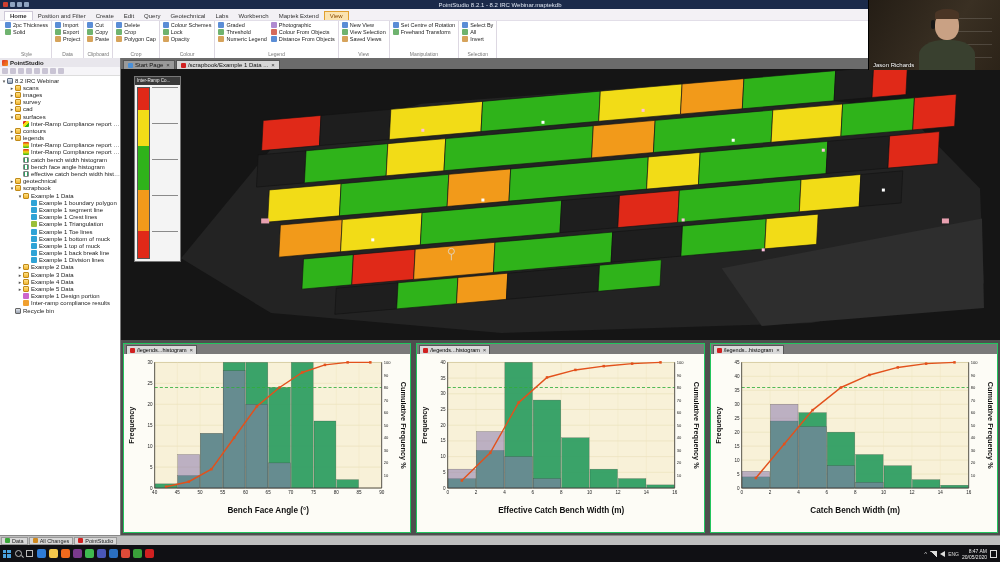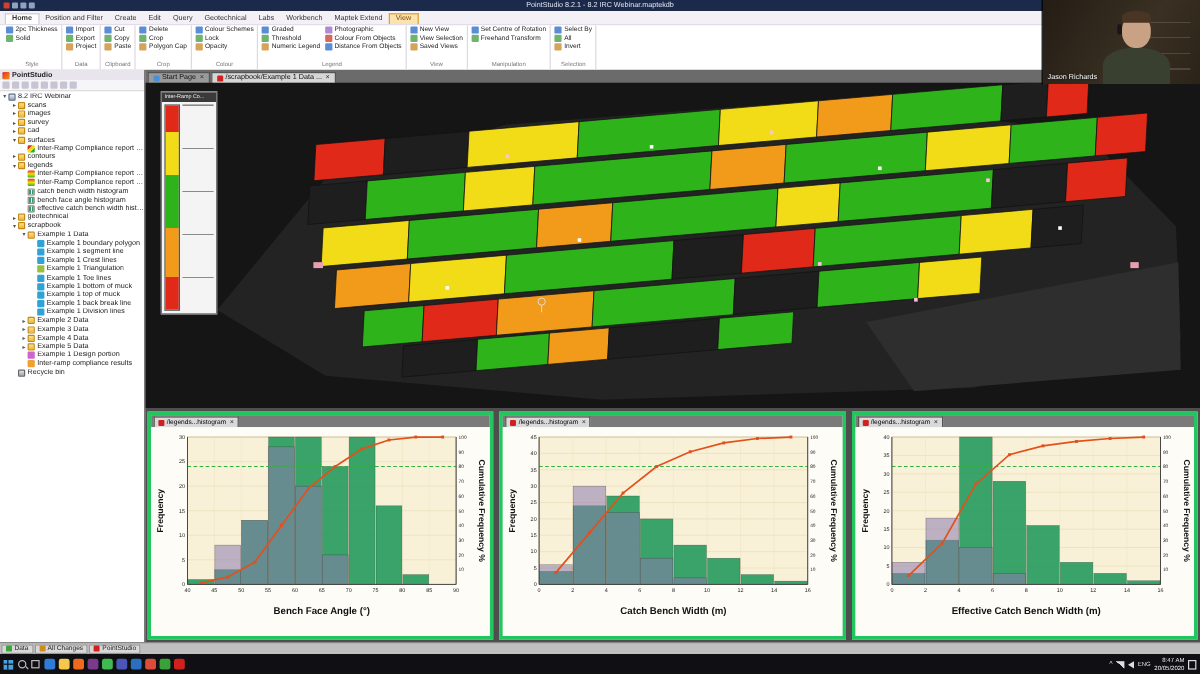--- a/index.html
+++ b/index.html
@@ -68,21 +68,21 @@
   .legendtitle{height:8px;background:#3a3a3a;color:#eee;font-size:4.5px;line-height:8px;padding:0 2px;
                white-space:nowrap;overflow:hidden}
   .legendbody{flex:1;display:flex;padding:2px;gap:2px}
   .ramp{width:13px;border:1px solid #555;
         background:linear-gradient(#e02918 0 13%,#f2dc17 13% 34%,#2fb31a 34% 60%,#f29a1a 60% 84%,#e02918 84% 100%)}
   .rampticks{flex:1;background:repeating-linear-gradient(#8a8a8a 0 1px,transparent 1px 36px)}
 
   
   .charts{position:absolute;left:0;right:0;top:282px;bottom:0;background:#4e4e4e;
           display:flex;gap:5px;padding:3px 2px 2px}
-  .chartpanel{flex:1;background:#e9e9e9;border:3px solid #22c55e;display:flex;flex-direction:column;min-width:0}
+  .chartpanel{flex:1;background:#e9e9e9;border:1px solid #22c55e;display:flex;flex-direction:column;min-width:0}
   .ctabbar{height:10px;background:#7a7a7a;display:flex;align-items:flex-end;padding-left:2px}
   .ctab{display:flex;align-items:center;gap:2px;background:#d9d9d9;font-size:5.5px;padding:1px 3px;
         border:1px solid #555;border-bottom:0;white-space:nowrap}
   .cticon{width:5px;height:5px;background:#d02020;border-radius:1px}
   .cbody{flex:1;background:#fdfdfd;position:relative}
   .cbody svg{position:absolute;inset:0;width:100%;height:100%;font-family:"Liberation Sans",sans-serif}
 
   
   .statusbar{position:absolute;left:0;right:0;bottom:17px;height:10px;background:#bfbfbf;
              display:flex;align-items:center;gap:1px;padding-left:1px;border-top:1px solid #888;z-index:5}
@@ -715,20 +715,106 @@
             <div class="ctab">
               <span class="cticon"></span>
               <span>/legends...histogram</span>
               <span class="vclose">×</span>
             </div>
           </div>
         <div class="cbody">
             <svg viewBox="0 0 280 170" preserveAspectRatio="none">
               <rect x="0" y="0" width="280" height="170" fill="#fdfcf6"></rect>
               <rect x="30" y="8" width="222" height="120" fill="#f8f1d8" stroke="#b9ab7e" stroke-width="0.6"></rect>
+              <line x1="30" y1="113" x2="252" y2="113" stroke="#e6dbb2" stroke-width="0.5"></line>
+              <line x1="30" y1="98" x2="252" y2="98" stroke="#e6dbb2" stroke-width="0.5"></line>
+              <line x1="30" y1="83" x2="252" y2="83" stroke="#e6dbb2" stroke-width="0.5"></line>
+              <line x1="30" y1="68" x2="252" y2="68" stroke="#e6dbb2" stroke-width="0.5"></line>
+              <line x1="30" y1="53" x2="252" y2="53" stroke="#e6dbb2" stroke-width="0.5"></line>
+              <line x1="30" y1="38" x2="252" y2="38" stroke="#e6dbb2" stroke-width="0.5"></line>
+              <line x1="30" y1="23" x2="252" y2="23" stroke="#e6dbb2" stroke-width="0.5"></line>
+              <line x1="30" y1="8" x2="252" y2="8" stroke="#e6dbb2" stroke-width="0.5"></line>
+              <line x1="57.75" y1="8" x2="57.75" y2="128" stroke="#eee3bd" stroke-width="0.4"></line>
+              <line x1="85.5" y1="8" x2="85.5" y2="128" stroke="#eee3bd" stroke-width="0.4"></line>
+              <line x1="113.25" y1="8" x2="113.25" y2="128" stroke="#eee3bd" stroke-width="0.4"></line>
+              <line x1="141" y1="8" x2="141" y2="128" stroke="#eee3bd" stroke-width="0.4"></line>
+              <line x1="168.75" y1="8" x2="168.75" y2="128" stroke="#eee3bd" stroke-width="0.4"></line>
+              <line x1="196.5" y1="8" x2="196.5" y2="128" stroke="#eee3bd" stroke-width="0.4"></line>
+              <line x1="224.25" y1="8" x2="224.25" y2="128" stroke="#eee3bd" stroke-width="0.4"></line>
+              <rect x="30.4" y="119" width="26.95" height="9" fill="#2f9e63" fill-opacity="0.95" stroke="#2b2b2b" stroke-width="0.4" stroke-opacity="0.5"></rect>
+              <rect x="58.15" y="92" width="26.95" height="36" fill="#2f9e63" fill-opacity="0.95" stroke="#2b2b2b" stroke-width="0.4" stroke-opacity="0.5"></rect>
+              <rect x="85.9" y="8" width="26.95" height="120" fill="#2f9e63" fill-opacity="0.95" stroke="#2b2b2b" stroke-width="0.4" stroke-opacity="0.5"></rect>
+              <rect x="113.65" y="44" width="26.95" height="84" fill="#2f9e63" fill-opacity="0.95" stroke="#2b2b2b" stroke-width="0.4" stroke-opacity="0.5"></rect>
+              <rect x="141.4" y="80" width="26.95" height="48" fill="#2f9e63" fill-opacity="0.95" stroke="#2b2b2b" stroke-width="0.4" stroke-opacity="0.5"></rect>
+              <rect x="169.15" y="110" width="26.95" height="18" fill="#2f9e63" fill-opacity="0.95" stroke="#2b2b2b" stroke-width="0.4" stroke-opacity="0.5"></rect>
+              <rect x="196.9" y="119" width="26.95" height="9" fill="#2f9e63" fill-opacity="0.95" stroke="#2b2b2b" stroke-width="0.4" stroke-opacity="0.5"></rect>
+              <rect x="224.65" y="125" width="26.95" height="3" fill="#2f9e63" fill-opacity="0.95" stroke="#2b2b2b" stroke-width="0.4" stroke-opacity="0.5"></rect>
+              <rect x="30.4" y="110" width="26.95" height="18" fill="#8a7ab0" fill-opacity="0.55" stroke="#2b2b2b" stroke-width="0.4" stroke-opacity="0.5"></rect>
+              <rect x="58.15" y="74" width="26.95" height="54" fill="#8a7ab0" fill-opacity="0.55" stroke="#2b2b2b" stroke-width="0.4" stroke-opacity="0.5"></rect>
+              <rect x="85.9" y="98" width="26.95" height="30" fill="#8a7ab0" fill-opacity="0.55" stroke="#2b2b2b" stroke-width="0.4" stroke-opacity="0.5"></rect>
+              <rect x="113.65" y="119" width="26.95" height="9" fill="#8a7ab0" fill-opacity="0.55" stroke="#2b2b2b" stroke-width="0.4" stroke-opacity="0.5"></rect>
+              <line x1="30" y1="32" x2="252" y2="32" stroke="#2fae3a" stroke-width="0.8" stroke-dasharray="3,2"></line>
+              <polyline points="43.875,120.8 71.625,94.4 99.375,46.39999999999999 127.125,22.400000000000006 154.875,15.200000000000003 182.625,11.600000000000009 210.375,9.200000000000003 238.125,8" fill="none" stroke="#e2511c" stroke-width="1.4"></polyline>
+              <rect x="42.675" y="119.6" width="2.4" height="2.4" fill="#e2511c"></rect>
+              <rect x="70.425" y="93.2" width="2.4" height="2.4" fill="#e2511c"></rect>
+              <rect x="98.175" y="45.19999999999999" width="2.4" height="2.4" fill="#e2511c"></rect>
+              <rect x="125.925" y="21.200000000000006" width="2.4" height="2.4" fill="#e2511c"></rect>
+              <rect x="153.675" y="14.000000000000004" width="2.4" height="2.4" fill="#e2511c"></rect>
+              <rect x="181.425" y="10.40000000000001" width="2.4" height="2.4" fill="#e2511c"></rect>
+              <rect x="209.175" y="8.000000000000004" width="2.4" height="2.4" fill="#e2511c"></rect>
+              <rect x="236.925" y="6.8" width="2.4" height="2.4" fill="#e2511c"></rect>
+              <line x1="30" y1="8" x2="30" y2="128" stroke="#444" stroke-width="0.8"></line>
+              <line x1="252" y1="8" x2="252" y2="128" stroke="#444" stroke-width="0.8"></line>
+              <line x1="30" y1="128" x2="252" y2="128" stroke="#444" stroke-width="0.8"></line>
+              <text x="28" y="129.5" font-size="4.5" text-anchor="end" fill="#222">0</text>
+              <text x="28" y="114.5" font-size="4.5" text-anchor="end" fill="#222">5</text>
+              <text x="28" y="99.5" font-size="4.5" text-anchor="end" fill="#222">10</text>
+              <text x="28" y="84.5" font-size="4.5" text-anchor="end" fill="#222">15</text>
+              <text x="28" y="69.5" font-size="4.5" text-anchor="end" fill="#222">20</text>
+              <text x="28" y="54.5" font-size="4.5" text-anchor="end" fill="#222">25</text>
+              <text x="28" y="39.5" font-size="4.5" text-anchor="end" fill="#222">30</text>
+              <text x="28" y="24.5" font-size="4.5" text-anchor="end" fill="#222">35</text>
+              <text x="28" y="9.5" font-size="4.5" text-anchor="end" fill="#222">40</text>
+              <text x="254" y="117.5" font-size="4" text-anchor="start" fill="#222">10</text>
+              <text x="254" y="105.5" font-size="4" text-anchor="start" fill="#222">20</text>
+              <text x="254" y="93.5" font-size="4" text-anchor="start" fill="#222">30</text>
+              <text x="254" y="81.5" font-size="4" text-anchor="start" fill="#222">40</text>
+              <text x="254" y="69.5" font-size="4" text-anchor="start" fill="#222">50</text>
+              <text x="254" y="57.5" font-size="4" text-anchor="start" fill="#222">60</text>
+              <text x="254" y="45.5" font-size="4" text-anchor="start" fill="#222">70</text>
+              <text x="254" y="33.5" font-size="4" text-anchor="start" fill="#222">80</text>
+              <text x="254" y="21.5" font-size="4" text-anchor="start" fill="#222">90</text>
+              <text x="254" y="9.5" font-size="4" text-anchor="start" fill="#222">100</text>
+              <text x="30" y="134" font-size="4.5" text-anchor="middle" fill="#222">0</text>
+              <text x="57.75" y="134" font-size="4.5" text-anchor="middle" fill="#222">2</text>
+              <text x="85.5" y="134" font-size="4.5" text-anchor="middle" fill="#222">4</text>
+              <text x="113.25" y="134" font-size="4.5" text-anchor="middle" fill="#222">6</text>
+              <text x="141" y="134" font-size="4.5" text-anchor="middle" fill="#222">8</text>
+              <text x="168.75" y="134" font-size="4.5" text-anchor="middle" fill="#222">10</text>
+              <text x="196.5" y="134" font-size="4.5" text-anchor="middle" fill="#222">12</text>
+              <text x="224.25" y="134" font-size="4.5" text-anchor="middle" fill="#222">14</text>
+              <text x="252" y="134" font-size="4.5" text-anchor="middle" fill="#222">16</text>
+              <text x="10" y="68" font-size="7" font-weight="bold" text-anchor="middle" transform="rotate(-90 10 68)" fill="#111">Frequency</text>
+              <text x="271" y="68" font-size="7" font-weight="bold" text-anchor="middle" transform="rotate(90 271 68)" fill="#111">Cumulative Frequency %</text>
+              <text x="141" y="152" font-size="8" font-weight="bold" text-anchor="middle" fill="#111">Effective Catch Bench Width (m)</text>
+            </svg>
+          </div>
+      </div>
+      <div class="chartpanel">
+        <div class="ctabbar">
+            <div class="ctab">
+              <span class="cticon"></span>
+              <span>/legends...histogram</span>
+              <span class="vclose">×</span>
+            </div>
+          </div>
+        <div class="cbody">
+            <svg viewBox="0 0 280 170" preserveAspectRatio="none">
+              <rect x="0" y="0" width="280" height="170" fill="#fdfcf6"></rect>
+              <rect x="30" y="8" width="222" height="120" fill="#f8f1d8" stroke="#b9ab7e" stroke-width="0.6"></rect>
               <line x1="30" y1="114.66666666666667" x2="252" y2="114.66666666666667" stroke="#e6dbb2" stroke-width="0.5"></line>
               <line x1="30" y1="101.33333333333334" x2="252" y2="101.33333333333334" stroke="#e6dbb2" stroke-width="0.5"></line>
               <line x1="30" y1="88" x2="252" y2="88" stroke="#e6dbb2" stroke-width="0.5"></line>
               <line x1="30" y1="74.66666666666667" x2="252" y2="74.66666666666667" stroke="#e6dbb2" stroke-width="0.5"></line>
               <line x1="30" y1="61.33333333333333" x2="252" y2="61.33333333333333" stroke="#e6dbb2" stroke-width="0.5"></line>
               <line x1="30" y1="48" x2="252" y2="48" stroke="#e6dbb2" stroke-width="0.5"></line>
               <line x1="30" y1="34.66666666666667" x2="252" y2="34.66666666666667" stroke="#e6dbb2" stroke-width="0.5"></line>
               <line x1="30" y1="21.333333333333343" x2="252" y2="21.333333333333343" stroke="#e6dbb2" stroke-width="0.5"></line>
               <line x1="30" y1="8" x2="252" y2="8" stroke="#e6dbb2" stroke-width="0.5"></line>
               <line x1="57.75" y1="8" x2="57.75" y2="128" stroke="#eee3bd" stroke-width="0.4"></line>
@@ -792,106 +878,20 @@
               <text x="168.75" y="134" font-size="4.5" text-anchor="middle" fill="#222">10</text>
               <text x="196.5" y="134" font-size="4.5" text-anchor="middle" fill="#222">12</text>
               <text x="224.25" y="134" font-size="4.5" text-anchor="middle" fill="#222">14</text>
               <text x="252" y="134" font-size="4.5" text-anchor="middle" fill="#222">16</text>
               <text x="10" y="68" font-size="7" font-weight="bold" text-anchor="middle" transform="rotate(-90 10 68)" fill="#111">Frequency</text>
               <text x="271" y="68" font-size="7" font-weight="bold" text-anchor="middle" transform="rotate(90 271 68)" fill="#111">Cumulative Frequency %</text>
               <text x="141" y="152" font-size="8" font-weight="bold" text-anchor="middle" fill="#111">Catch Bench Width (m)</text>
             </svg>
           </div>
       </div>
-      <div class="chartpanel">
-        <div class="ctabbar">
-            <div class="ctab">
-              <span class="cticon"></span>
-              <span>/legends...histogram</span>
-              <span class="vclose">×</span>
-            </div>
-          </div>
-        <div class="cbody">
-            <svg viewBox="0 0 280 170" preserveAspectRatio="none">
-              <rect x="0" y="0" width="280" height="170" fill="#fdfcf6"></rect>
-              <rect x="30" y="8" width="222" height="120" fill="#f8f1d8" stroke="#b9ab7e" stroke-width="0.6"></rect>
-              <line x1="30" y1="113" x2="252" y2="113" stroke="#e6dbb2" stroke-width="0.5"></line>
-              <line x1="30" y1="98" x2="252" y2="98" stroke="#e6dbb2" stroke-width="0.5"></line>
-              <line x1="30" y1="83" x2="252" y2="83" stroke="#e6dbb2" stroke-width="0.5"></line>
-              <line x1="30" y1="68" x2="252" y2="68" stroke="#e6dbb2" stroke-width="0.5"></line>
-              <line x1="30" y1="53" x2="252" y2="53" stroke="#e6dbb2" stroke-width="0.5"></line>
-              <line x1="30" y1="38" x2="252" y2="38" stroke="#e6dbb2" stroke-width="0.5"></line>
-              <line x1="30" y1="23" x2="252" y2="23" stroke="#e6dbb2" stroke-width="0.5"></line>
-              <line x1="30" y1="8" x2="252" y2="8" stroke="#e6dbb2" stroke-width="0.5"></line>
-              <line x1="57.75" y1="8" x2="57.75" y2="128" stroke="#eee3bd" stroke-width="0.4"></line>
-              <line x1="85.5" y1="8" x2="85.5" y2="128" stroke="#eee3bd" stroke-width="0.4"></line>
-              <line x1="113.25" y1="8" x2="113.25" y2="128" stroke="#eee3bd" stroke-width="0.4"></line>
-              <line x1="141" y1="8" x2="141" y2="128" stroke="#eee3bd" stroke-width="0.4"></line>
-              <line x1="168.75" y1="8" x2="168.75" y2="128" stroke="#eee3bd" stroke-width="0.4"></line>
-              <line x1="196.5" y1="8" x2="196.5" y2="128" stroke="#eee3bd" stroke-width="0.4"></line>
-              <line x1="224.25" y1="8" x2="224.25" y2="128" stroke="#eee3bd" stroke-width="0.4"></line>
-              <rect x="30.4" y="119" width="26.95" height="9" fill="#2f9e63" fill-opacity="0.95" stroke="#2b2b2b" stroke-width="0.4" stroke-opacity="0.5"></rect>
-              <rect x="58.15" y="92" width="26.95" height="36" fill="#2f9e63" fill-opacity="0.95" stroke="#2b2b2b" stroke-width="0.4" stroke-opacity="0.5"></rect>
-              <rect x="85.9" y="8" width="26.95" height="120" fill="#2f9e63" fill-opacity="0.95" stroke="#2b2b2b" stroke-width="0.4" stroke-opacity="0.5"></rect>
-              <rect x="113.65" y="44" width="26.95" height="84" fill="#2f9e63" fill-opacity="0.95" stroke="#2b2b2b" stroke-width="0.4" stroke-opacity="0.5"></rect>
-              <rect x="141.4" y="80" width="26.95" height="48" fill="#2f9e63" fill-opacity="0.95" stroke="#2b2b2b" stroke-width="0.4" stroke-opacity="0.5"></rect>
-              <rect x="169.15" y="110" width="26.95" height="18" fill="#2f9e63" fill-opacity="0.95" stroke="#2b2b2b" stroke-width="0.4" stroke-opacity="0.5"></rect>
-              <rect x="196.9" y="119" width="26.95" height="9" fill="#2f9e63" fill-opacity="0.95" stroke="#2b2b2b" stroke-width="0.4" stroke-opacity="0.5"></rect>
-              <rect x="224.65" y="125" width="26.95" height="3" fill="#2f9e63" fill-opacity="0.95" stroke="#2b2b2b" stroke-width="0.4" stroke-opacity="0.5"></rect>
-              <rect x="30.4" y="110" width="26.95" height="18" fill="#8a7ab0" fill-opacity="0.55" stroke="#2b2b2b" stroke-width="0.4" stroke-opacity="0.5"></rect>
-              <rect x="58.15" y="74" width="26.95" height="54" fill="#8a7ab0" fill-opacity="0.55" stroke="#2b2b2b" stroke-width="0.4" stroke-opacity="0.5"></rect>
-              <rect x="85.9" y="98" width="26.95" height="30" fill="#8a7ab0" fill-opacity="0.55" stroke="#2b2b2b" stroke-width="0.4" stroke-opacity="0.5"></rect>
-              <rect x="113.65" y="119" width="26.95" height="9" fill="#8a7ab0" fill-opacity="0.55" stroke="#2b2b2b" stroke-width="0.4" stroke-opacity="0.5"></rect>
-              <line x1="30" y1="32" x2="252" y2="32" stroke="#2fae3a" stroke-width="0.8" stroke-dasharray="3,2"></line>
-              <polyline points="43.875,120.8 71.625,94.4 99.375,46.39999999999999 127.125,22.400000000000006 154.875,15.200000000000003 182.625,11.600000000000009 210.375,9.200000000000003 238.125,8" fill="none" stroke="#e2511c" stroke-width="1.4"></polyline>
-              <rect x="42.675" y="119.6" width="2.4" height="2.4" fill="#e2511c"></rect>
-              <rect x="70.425" y="93.2" width="2.4" height="2.4" fill="#e2511c"></rect>
-              <rect x="98.175" y="45.19999999999999" width="2.4" height="2.4" fill="#e2511c"></rect>
-              <rect x="125.925" y="21.200000000000006" width="2.4" height="2.4" fill="#e2511c"></rect>
-              <rect x="153.675" y="14.000000000000004" width="2.4" height="2.4" fill="#e2511c"></rect>
-              <rect x="181.425" y="10.40000000000001" width="2.4" height="2.4" fill="#e2511c"></rect>
-              <rect x="209.175" y="8.000000000000004" width="2.4" height="2.4" fill="#e2511c"></rect>
-              <rect x="236.925" y="6.8" width="2.4" height="2.4" fill="#e2511c"></rect>
-              <line x1="30" y1="8" x2="30" y2="128" stroke="#444" stroke-width="0.8"></line>
-              <line x1="252" y1="8" x2="252" y2="128" stroke="#444" stroke-width="0.8"></line>
-              <line x1="30" y1="128" x2="252" y2="128" stroke="#444" stroke-width="0.8"></line>
-              <text x="28" y="129.5" font-size="4.5" text-anchor="end" fill="#222">0</text>
-              <text x="28" y="114.5" font-size="4.5" text-anchor="end" fill="#222">5</text>
-              <text x="28" y="99.5" font-size="4.5" text-anchor="end" fill="#222">10</text>
-              <text x="28" y="84.5" font-size="4.5" text-anchor="end" fill="#222">15</text>
-              <text x="28" y="69.5" font-size="4.5" text-anchor="end" fill="#222">20</text>
-              <text x="28" y="54.5" font-size="4.5" text-anchor="end" fill="#222">25</text>
-              <text x="28" y="39.5" font-size="4.5" text-anchor="end" fill="#222">30</text>
-              <text x="28" y="24.5" font-size="4.5" text-anchor="end" fill="#222">35</text>
-              <text x="28" y="9.5" font-size="4.5" text-anchor="end" fill="#222">40</text>
-              <text x="254" y="117.5" font-size="4" text-anchor="start" fill="#222">10</text>
-              <text x="254" y="105.5" font-size="4" text-anchor="start" fill="#222">20</text>
-              <text x="254" y="93.5" font-size="4" text-anchor="start" fill="#222">30</text>
-              <text x="254" y="81.5" font-size="4" text-anchor="start" fill="#222">40</text>
-              <text x="254" y="69.5" font-size="4" text-anchor="start" fill="#222">50</text>
-              <text x="254" y="57.5" font-size="4" text-anchor="start" fill="#222">60</text>
-              <text x="254" y="45.5" font-size="4" text-anchor="start" fill="#222">70</text>
-              <text x="254" y="33.5" font-size="4" text-anchor="start" fill="#222">80</text>
-              <text x="254" y="21.5" font-size="4" text-anchor="start" fill="#222">90</text>
-              <text x="254" y="9.5" font-size="4" text-anchor="start" fill="#222">100</text>
-              <text x="30" y="134" font-size="4.5" text-anchor="middle" fill="#222">0</text>
-              <text x="57.75" y="134" font-size="4.5" text-anchor="middle" fill="#222">2</text>
-              <text x="85.5" y="134" font-size="4.5" text-anchor="middle" fill="#222">4</text>
-              <text x="113.25" y="134" font-size="4.5" text-anchor="middle" fill="#222">6</text>
-              <text x="141" y="134" font-size="4.5" text-anchor="middle" fill="#222">8</text>
-              <text x="168.75" y="134" font-size="4.5" text-anchor="middle" fill="#222">10</text>
-              <text x="196.5" y="134" font-size="4.5" text-anchor="middle" fill="#222">12</text>
-              <text x="224.25" y="134" font-size="4.5" text-anchor="middle" fill="#222">14</text>
-              <text x="252" y="134" font-size="4.5" text-anchor="middle" fill="#222">16</text>
-              <text x="10" y="68" font-size="7" font-weight="bold" text-anchor="middle" transform="rotate(-90 10 68)" fill="#111">Frequency</text>
-              <text x="271" y="68" font-size="7" font-weight="bold" text-anchor="middle" transform="rotate(90 271 68)" fill="#111">Cumulative Frequency %</text>
-              <text x="141" y="152" font-size="8" font-weight="bold" text-anchor="middle" fill="#111">Effective Catch Bench Width (m)</text>
-            </svg>
-          </div>
-      </div>
     </div>
   </div>
 
   <div class="statusbar">
       <div class="stab">
         <span class="sticon s0"></span>
         <span>Data</span>
       </div>
       <div class="stab">
         <span class="sticon s1"></span>

